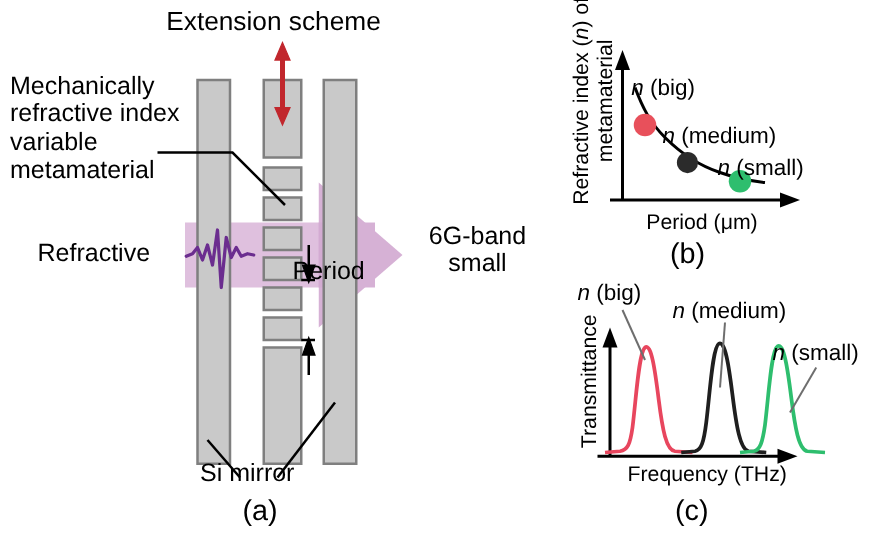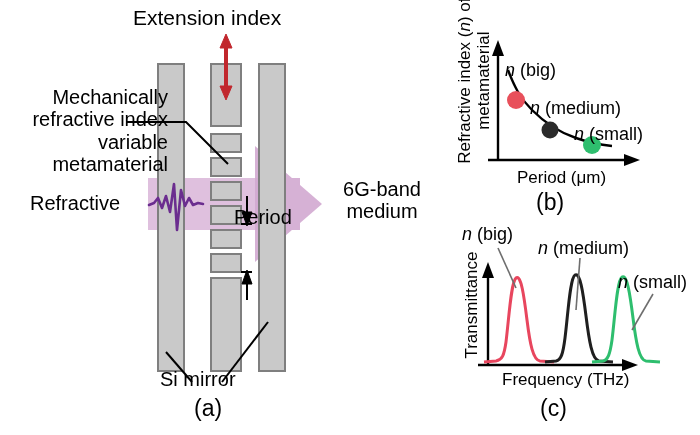--- a/index.html
+++ b/index.html
@@ -6,21 +6,21 @@
   body{width:700px;height:435px;font-family:"Liberation Sans",sans-serif;color:#000;}
   #figure{position:relative;width:700px;height:435px;overflow:hidden;background:#fff;}
 
   .txt{position:absolute;white-space:pre;line-height:1.12;}
   .ital{font-style:italic;}
 
   
   #panel-a{position:absolute;left:0;top:0;width:440px;height:435px;}
 
   #ext-scheme-label{left:133px;top:6px;font-size:21px;}
-  #meta-label{left:8px;top:58px;font-size:20px;text-align:right;width:160px;margin-top:28px;}
+  #meta-label{left:8px;top:58px;font-size:20px;text-align:left;width:160px;}
   #incidences-label{left:30px;top:192px;font-size:20px;}
   #sixg-label{left:328px;top:178px;font-size:20px;text-align:center;width:108px;}
   #period-label{left:234px;top:206px;font-size:20px;}
   #si-mirror-label{left:160px;top:368px;font-size:20px;}
   #panel-a-caption{left:194px;top:396px;font-size:23px;}
 
   
   #panel-b{position:absolute;left:440px;top:0px;width:260px;height:220px;}
   #b-ylabel{
     position:absolute;left:-60px;top:62px;width:190px;
@@ -95,31 +95,31 @@
         <line x1="247" y1="196" x2="247" y2="218" stroke-width="2"></line>
         <polygon points="247,226 242,212 252,212"></polygon>
         <line x1="247" y1="300" x2="247" y2="278" stroke-width="2"></line>
         <polygon points="247,270 242,284 252,284"></polygon>
       </g>
 
       <line x1="166" y1="352" x2="192" y2="382" stroke="#000" stroke-width="2"></line>
       <line x1="268" y1="322" x2="222" y2="382" stroke="#000" stroke-width="2"></line>
     </svg>
 
-    <div class="txt" id="ext-scheme-label">Extension index</div>
+    <div class="txt" id="ext-scheme-label">Extension scheme</div>
 
     <div class="txt" id="meta-label">Mechanically
 refractive index
 variable
 metamaterial</div>
 
     <div class="txt" id="incidences-label">Refractive</div>
 
     <div class="txt" id="sixg-label">6G-band
-medium</div>
+small</div>
 
     <div class="txt" id="si-mirror-label">Si mirror</div>
 
     <div class="txt" id="period-label">Period</div>
 
     <div class="txt" id="panel-a-caption">(a)</div>
   </div>
 
   <div id="panel-b">
 

